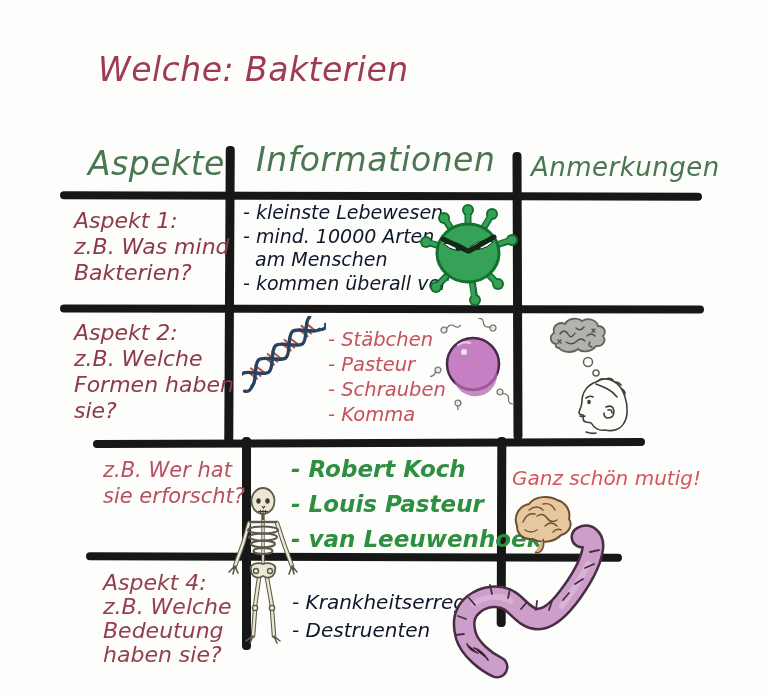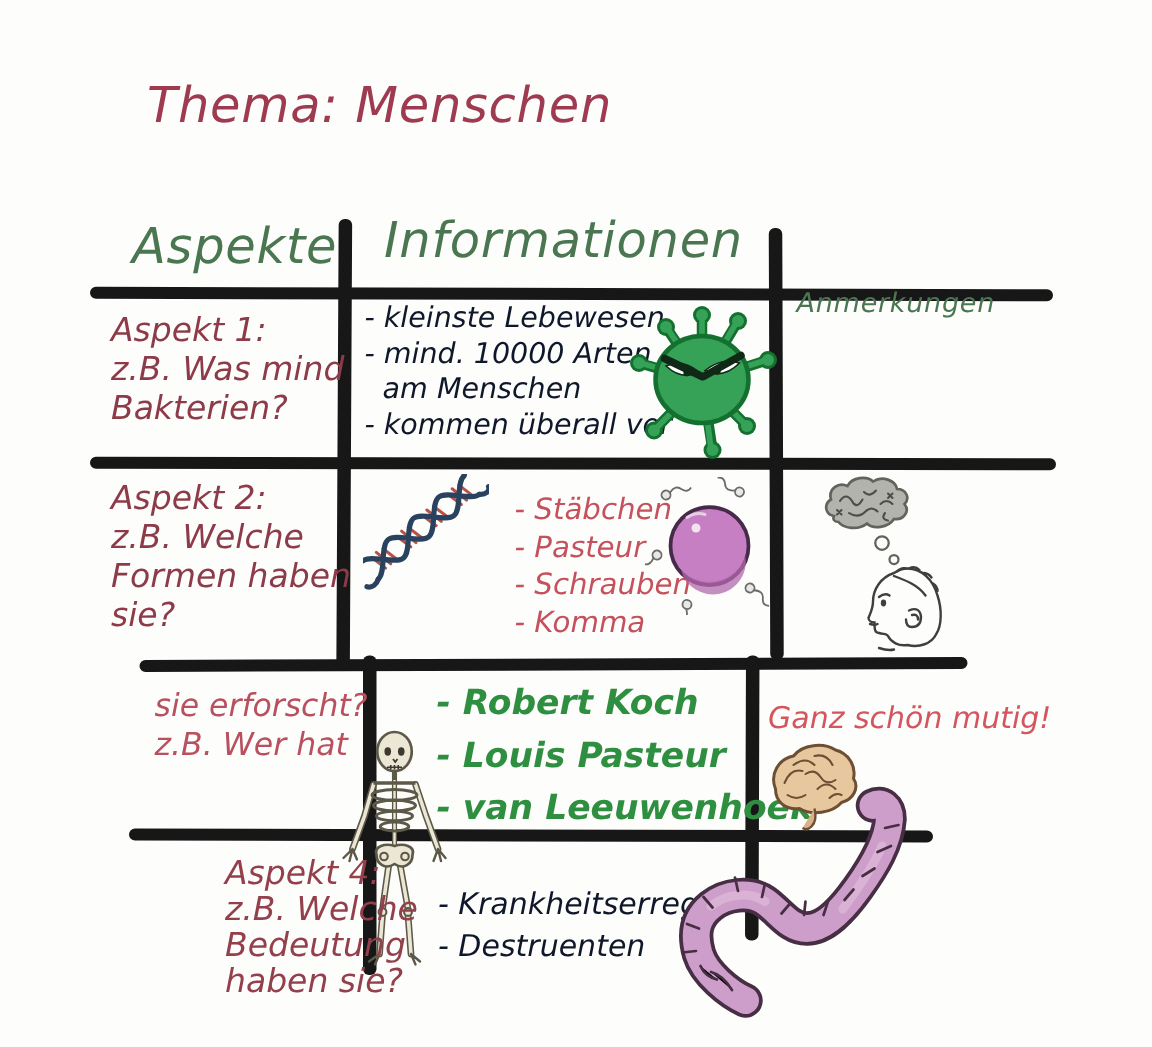--- a/index.html
+++ b/index.html
@@ -8,38 +8,38 @@
     background:#fdfdfb;
     font-family:"DejaVu Sans",sans-serif;
     font-style:italic;
   }
   .abs{position:absolute;}
   .gridline{position:absolute;background:#171717;border-radius:4px;}
 
   .title{font-size:33px;color:#9e3b51;letter-spacing:.5px;white-space:pre;}
   .hdr{color:#4a7751;letter-spacing:.5px;white-space:pre;}
   .hdr-big{font-size:33px;}
-  .hdr-small{font-size:18px;margin-top:40px;}
+  .hdr-small{font-size:26px;}
 
   .txtblock div{white-space:pre;}
   .aspekt{color:#8d3b48;font-size:22px;line-height:26px;font-style:italic;}
   .aspekt3{color:#b8505f;font-size:21px;line-height:26px;}
-  .aspekt4{color:#94404c;font-size:22px;line-height:24px;margin-left:47px;}
+  .aspekt4{color:#94404c;font-size:22px;line-height:24px;}
   .info-blue{color:#0f172a;font-size:19px;line-height:23.5px;}
   .info-red{color:#c5515c;font-size:19.5px;line-height:25px;}
   .info-green{color:#2e8f40;font-size:23px;line-height:35px;font-weight:bold;}
   .note-red{color:#d4555f;font-size:20px;white-space:pre;text-align:center;}
   svg{display:block;}
 </style>
 </head>
 <body>
 
 <div class="stage">
 
-  <div class="abs title" style="left:98px;top:50px;">Thema: Menschen</div>
+  <div class="abs title" style="left:98px;top:50px;">Welche: Bakterien</div>
 
   <div class="gridline" style="left:60px;top:192px;width:642px;height:8px;transform:rotate(.15deg);"></div>
   <div class="gridline" style="left:60px;top:305px;width:644px;height:8px;transform:rotate(.1deg);"></div>
   <div class="gridline" style="left:93px;top:439px;width:552px;height:8px;transform:rotate(-.2deg);"></div>
   <div class="gridline" style="left:86px;top:553px;width:536px;height:8px;transform:rotate(.15deg);"></div>
   <div class="gridline" style="left:225px;top:146px;width:9px;height:300px;transform:rotate(.3deg);"></div>
   <div class="gridline" style="left:513px;top:152px;width:9px;height:288px;transform:rotate(-.2deg);"></div>
   <div class="gridline" style="left:242px;top:437px;width:9px;height:213px;"></div>
   <div class="gridline" style="left:497px;top:437px;width:9px;height:190px;transform:rotate(.2deg);"></div>
 
@@ -129,21 +129,21 @@
         <g stroke="#28425f" stroke-width="3.4" fill="none" stroke-linecap="round">
           <path d="M0,-8 C7,-8 15,8 22,8 S37,-8 44,-8 S59,8 66,8 S81,-8 88,-8"></path>
           <path d="M0,8 C7,8 15,-8 22,-8 S37,8 44,8 S59,-8 66,-8 S81,8 88,8"></path>
           <path d="M0,8 C-3,10 -7,10 -9,7 M0,-8 C-4,-10 -5,-14 -3,-17"></path>
           <path d="M88,-8 C92,-10 93,-14 91,-16 M88,8 C91,11 95,11 96,8"></path>
         </g>
       </g>
     </svg>
   </div>
 
-  <div class="abs txtblock info-red" style="left:343px;top:327px;font-style:italic;">
+  <div class="abs txtblock info-red" style="left:328px;top:327px;font-style:italic;">
     <div>- Stäbchen</div>
     <div>- Pasteur</div>
     <div>- Schrauben</div>
     <div>- Komma</div>
   </div>
 
   <div class="abs" style="left:430px;top:318px;">
     <svg width="85" height="92" viewBox="0 0 85 92">
       <g>
         <g transform="translate(14,12) rotate(-30)">
@@ -200,22 +200,22 @@
         <path d="M30,33 q7,-3 8,4 q0,7 -6,7 q-4,0 -4,-5 M32,36 q4,-1 4,3"></path>
         <path d="M10,24 q4,-3 7,-1"></path>
         <path d="M4,42 q3,1 5,0"></path>
         <path d="M10,58 q6,2 10,1"></path>
       </g>
       <ellipse cx="17" cy="28" rx="1.8" ry="2.3" fill="#3f3f3c"></ellipse>
     </svg>
   </div>
 
   <div class="abs txtblock aspekt3" style="left:103px;top:457px;">
+    <div>z.B. Wer hat</div>
     <div>sie erforscht?</div>
-    <div>z.B. Wer hat</div>
   </div>
   <div class="abs txtblock info-green" style="left:291px;top:452px;">
     <div>- Robert Koch</div>
     <div>- Louis Pasteur</div>
     <div>- van Leeuwenhoek</div>
   </div>
   <div class="abs note-red" style="left:512px;top:466px;">Ganz schön mutig!</div>
 
   <div class="abs" style="left:509px;top:492px;">
     <svg width="66" height="64" viewBox="0 0 66 64">

